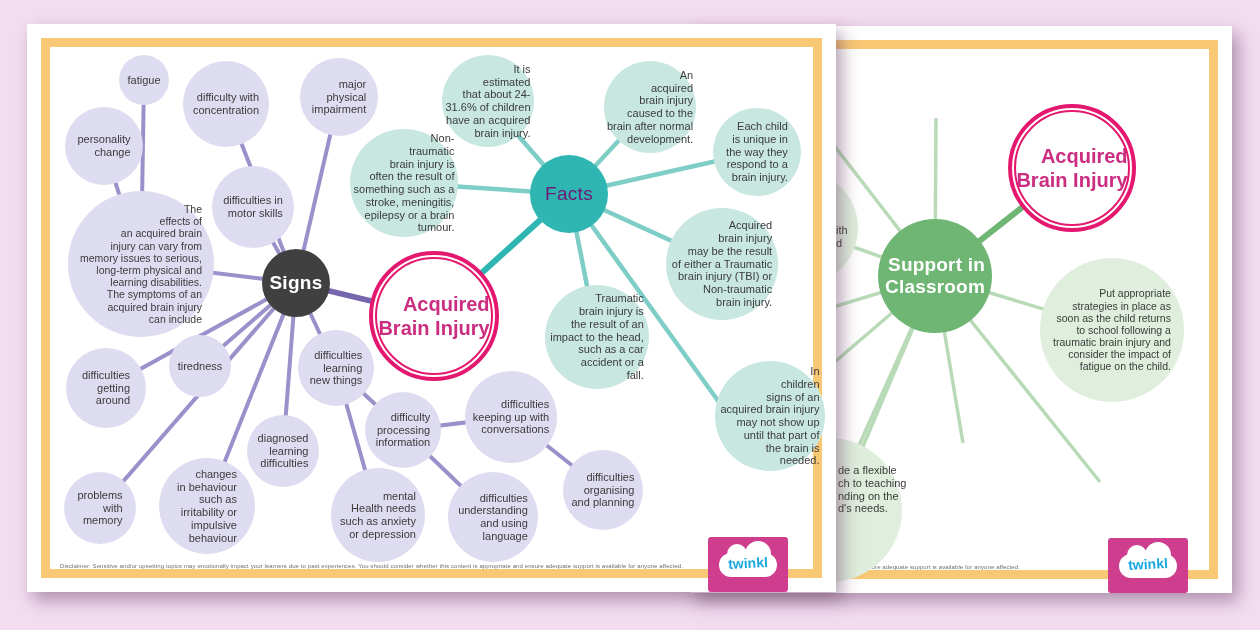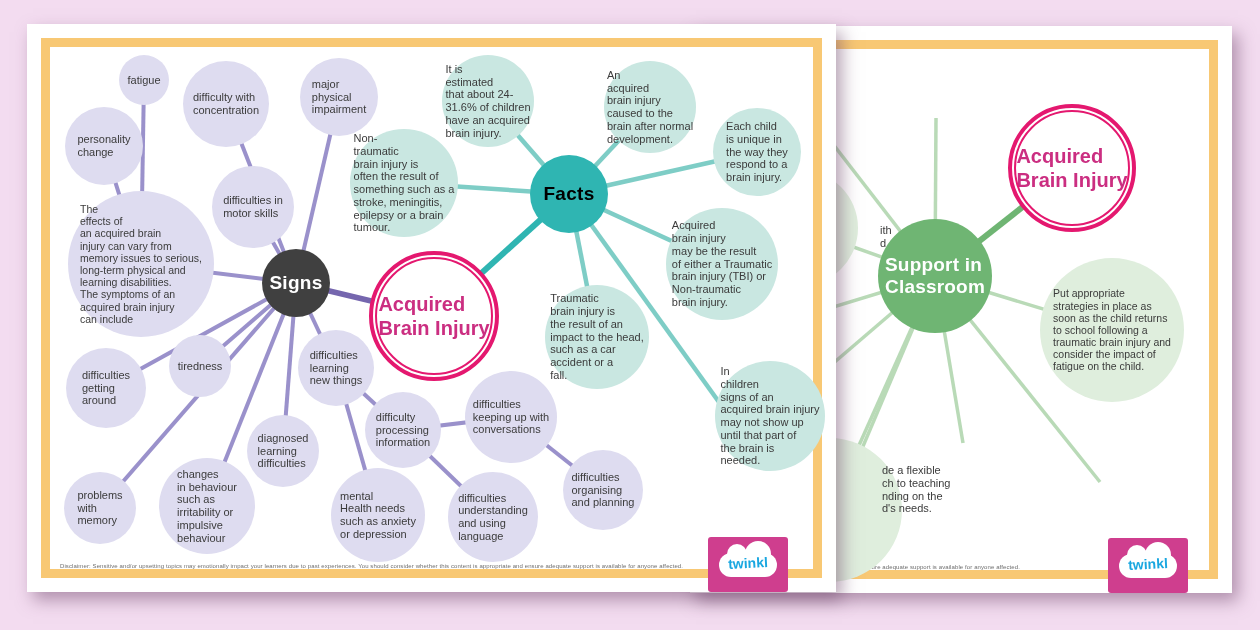--- a/index.html
+++ b/index.html
@@ -20,38 +20,38 @@
   .edges{position:absolute;left:0;top:0;}
   .e-purple{stroke:#9a91cb;stroke-width:4;}
   .e-purple-strong{stroke:#7566ae;stroke-width:5.5;}
   .e-teal{stroke:#7ecdc6;stroke-width:4.5;}
   .e-teal-strong{stroke:#2fb5b2;stroke-width:6;}
   .e-green{stroke:#b9dab7;stroke-width:3.5;}
   .e-green-strong{stroke:#6fb573;stroke-width:6;}
   .node{
     position:absolute;border-radius:50%;box-sizing:border-box;
     display:flex;align-items:center;justify-content:center;
-    text-align:left;white-space:pre-line;
+    text-align:right;white-space:pre-line;
     font-size:11px;line-height:1.16;color:#3b3b3b;
   }
   .bubble-purple{background:#dedcf0;}
   .bubble-teal{background:#c9e7e1;}
   .bubble-green{background:#dfeedd;}
   .hub-purple{background:#404040;color:#fff;font-weight:bold;letter-spacing:.3px;}
-  .hub-teal{background:#2fb5b2;color:#000000;font-weight:bold;letter-spacing:.3px;}
+  .hub-teal{background:#2fb5b2;color:#701a75;font-weight:normal;letter-spacing:.3px;}
   .hub-green{background:#6fb573;color:#fff;font-weight:bold;letter-spacing:.2px;}
   .ring{
     background:#fff;border:4px solid #e4186f;color:#cb2e81;font-weight:bold;line-height:1.2;
   }
   .ring::after{
     content:"";position:absolute;inset:2px;border:2px solid #e4186f;border-radius:50%;
   }
   .frag{
     position:absolute;font-size:11px;line-height:1.16;color:#3b3b3b;
-    text-align:left;white-space:pre-line;margin-left:44px;
+    text-align:left;white-space:pre-line;
   }
   .disclaimer{
     position:absolute;font-size:6px;color:#6e6e6e;white-space:nowrap;letter-spacing:.1px;
   }
   .page-front .disclaimer{left:33px;top:539px;}
   .page-back .disclaimer{right:212px;top:538px;}
   .logo{
     position:absolute;width:80px;height:55px;background:#cf3e8e;border-radius:3px;
     display:flex;align-items:center;justify-content:center;
   }

